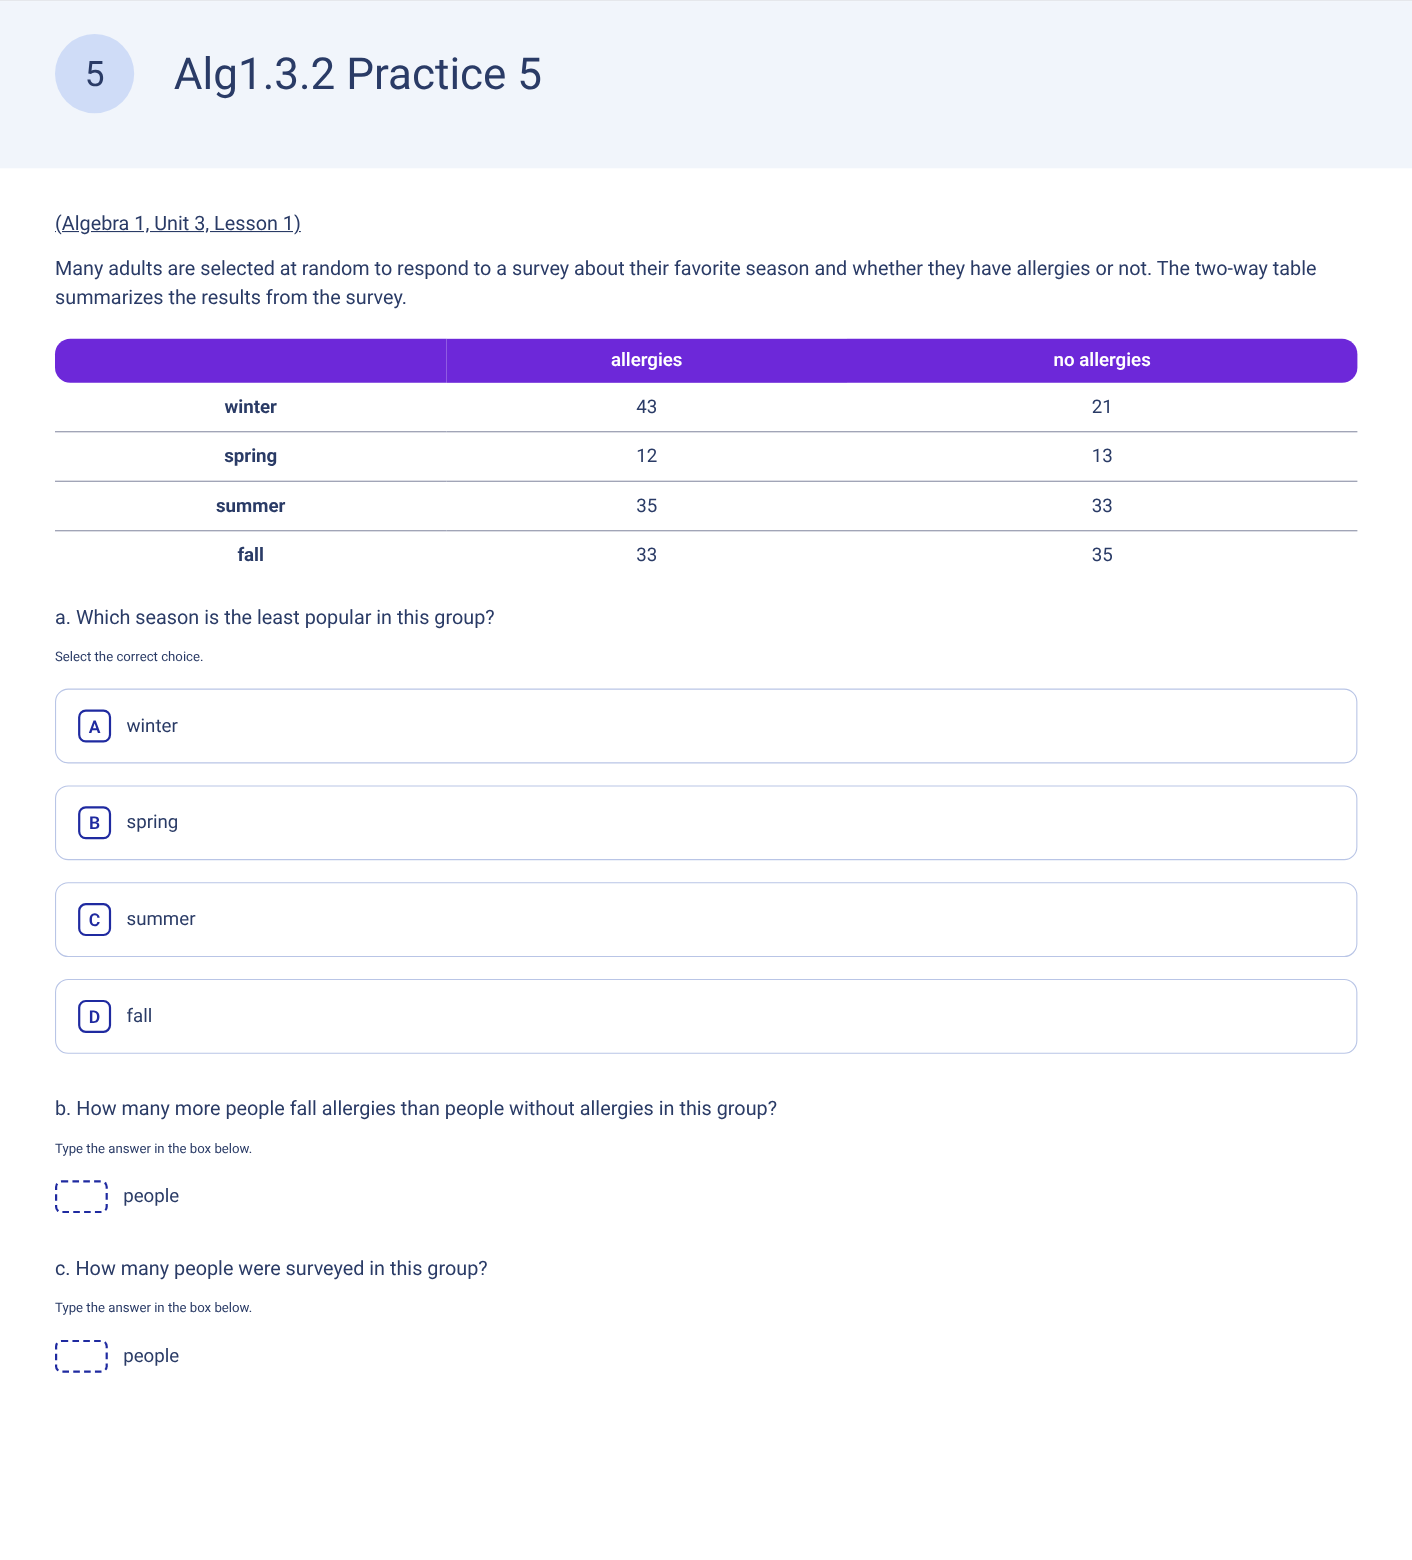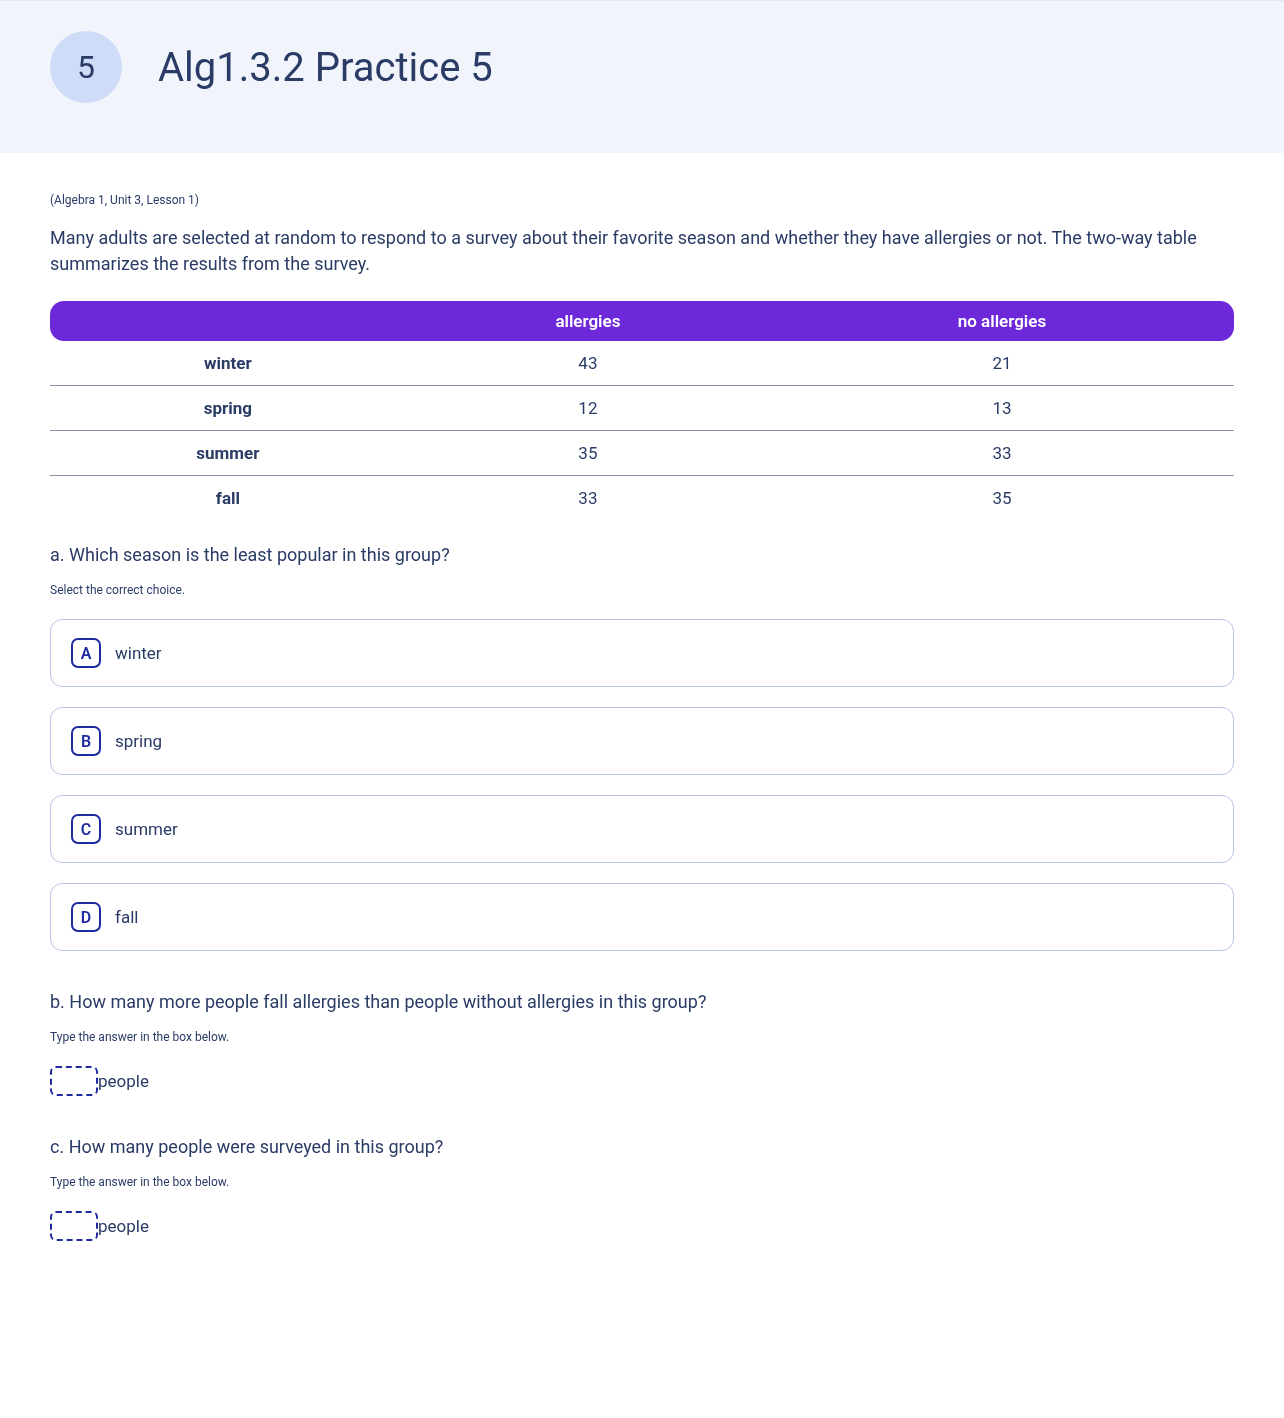--- a/index.html
+++ b/index.html
@@ -37,23 +37,24 @@
   .page-title {
     font-size: 40px;
     font-weight: 400;
     color: #2a3b66;
     margin-left: 12px;
   }
   .content {
     padding: 40px 50px 0 50px;
   }
   .context-line {
-    font-size: 12px;
+    font-size: 18px;
     color: #2a3b66;
     margin-bottom: 18px;
+    text-decoration: underline;
   }
   .intro-text {
     font-size: 18px;
     color: #2a3b66;
     line-height: 1.45;
     margin-bottom: 24px;
   }
   table.two-way {
     width: 100%;
     border-collapse: collapse;
@@ -126,21 +127,21 @@
     color: #1f2aa0;
     flex-shrink: 0;
   }
   .choice .label {
     font-size: 17px;
     color: #2a3b66;
   }
   .answer-row {
     display: flex;
     align-items: center;
-    gap: 0;
+    gap: 14px;
     margin-bottom: 40px;
   }
   .answer-box {
     width: 48px;
     height: 30px;
     border: 2px dashed #1f2aa0;
     border-radius: 6px;
     background: #fff;
     font-size: 15px;
     text-align: center;

